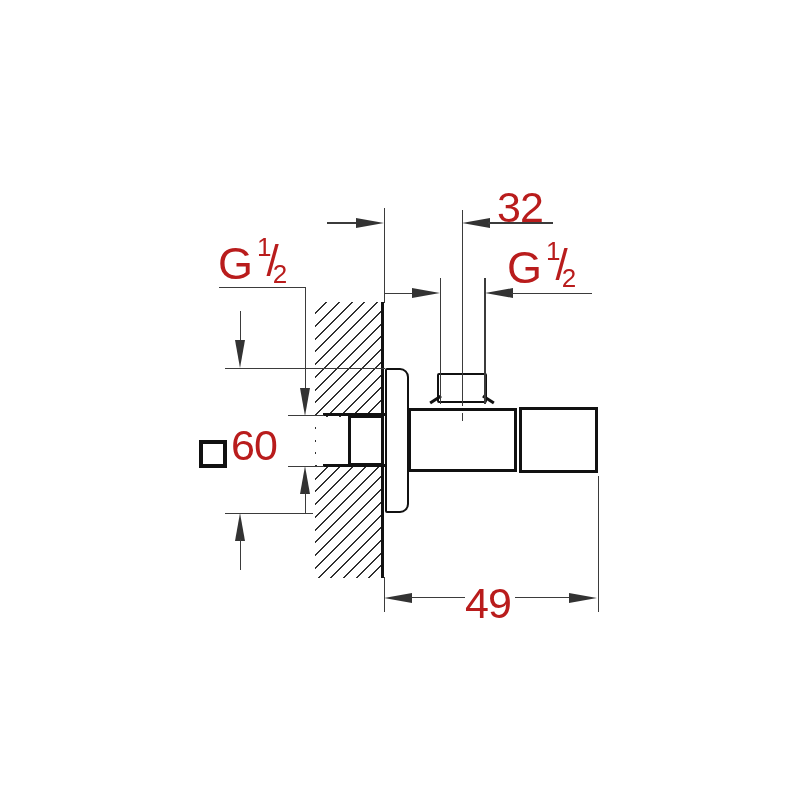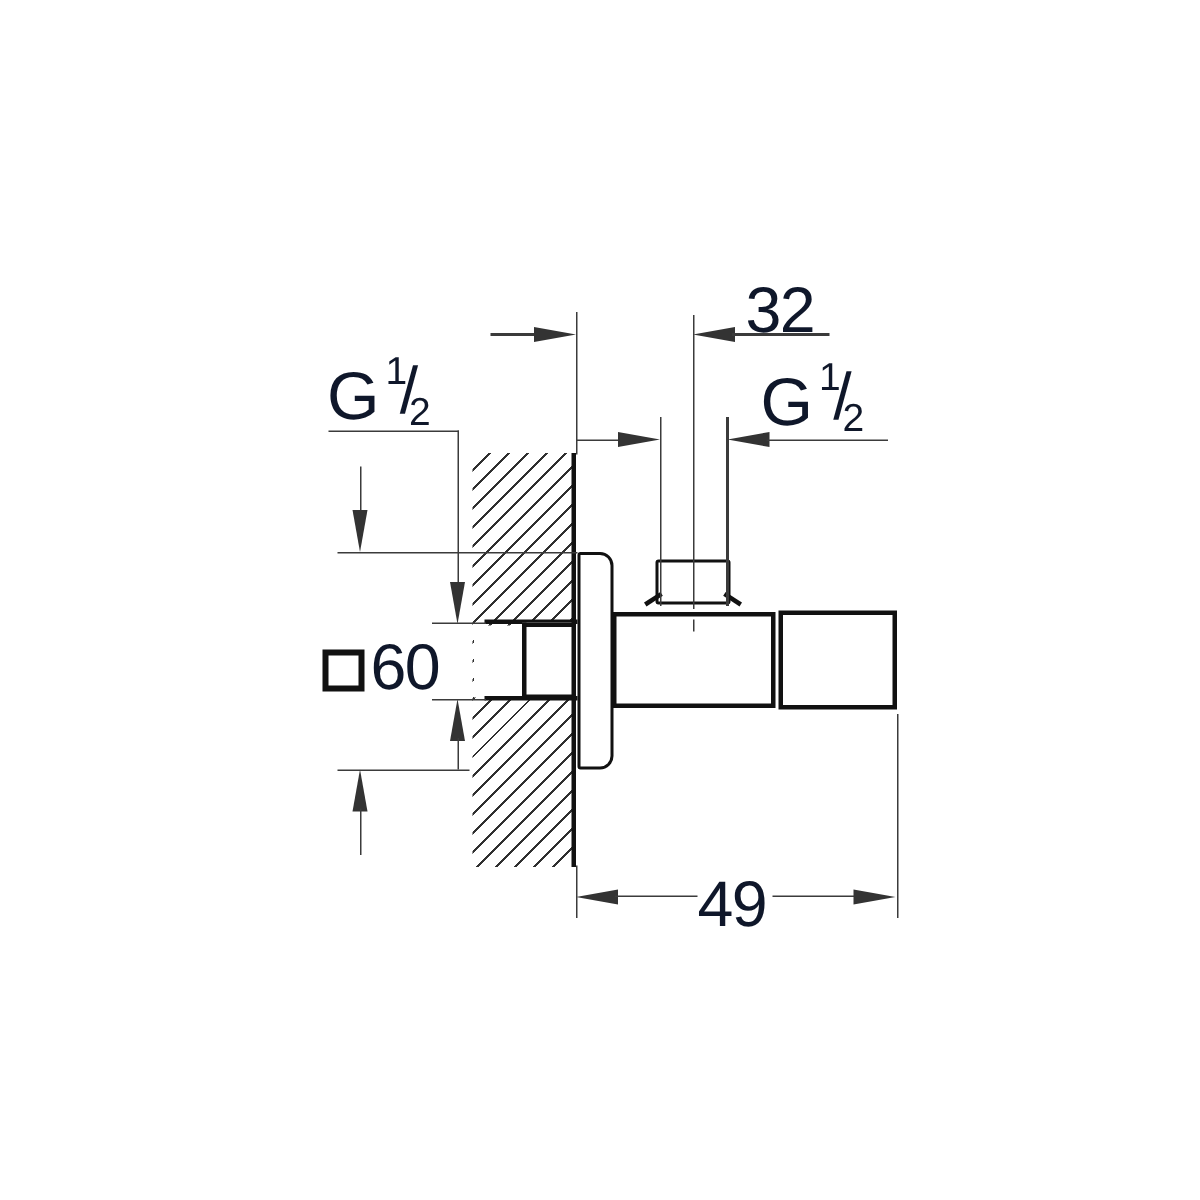--- a/index.html
+++ b/index.html
@@ -19,28 +19,28 @@
   .arr.d{border-left:5px solid transparent;border-right:5px solid transparent;border-top:28px solid #333;}
   .arr.u{border-left:5px solid transparent;border-right:5px solid transparent;border-bottom:28px solid #333;}
   
   .hatch{
     position:absolute;
     background:repeating-linear-gradient(135deg,#ffffff 0px,#ffffff 7.6px,#303030 7.6px,#303030 9px);
   }
   .wallface{position:absolute;background:#111111;}
   .boldline{position:absolute;background:#111111;}
   
-  .lbl{position:absolute;color:#0f172a;white-space:nowrap;z-index:30;}
+  .lbl{position:absolute;color:#b91c1c;white-space:nowrap;z-index:30;}
   .num{font-size:43px;line-height:1;letter-spacing:-1px;}
   .gwrap{display:flex;align-items:flex-start;}
   .gmain{font-size:45px;line-height:1;}
   .gsup{font-size:26px;line-height:1;position:relative;top:-7px;margin-left:4px;}
   .gslash{font-size:44px;line-height:1;position:relative;top:-2px;margin-left:-5px;margin-right:-6px;}
   .gsub{font-size:26px;line-height:1;position:relative;top:20px;}
-  .sq60wrap{display:flex;align-items:center;margin-left:16px;}
+  .sq60wrap{display:flex;align-items:flex-end;}
   .sqsym{display:inline-block;width:20px;height:20px;border:4.5px solid #111;margin-right:4px;position:relative;top:1px;}
   .z10{z-index:10;}
 </style>
 </head>
 <body>
 
 <div id="canvas">
 
   <div class="hatch" style="left:315px;top:302px;width:67px;height:276px;"></div>
 

